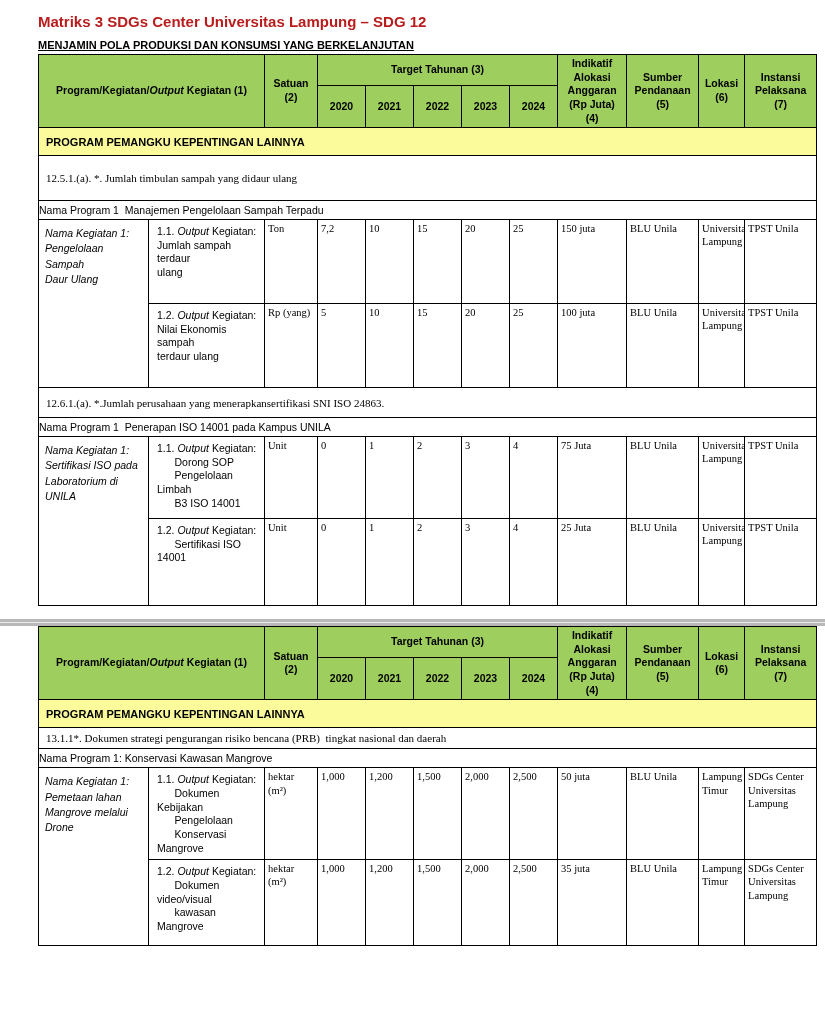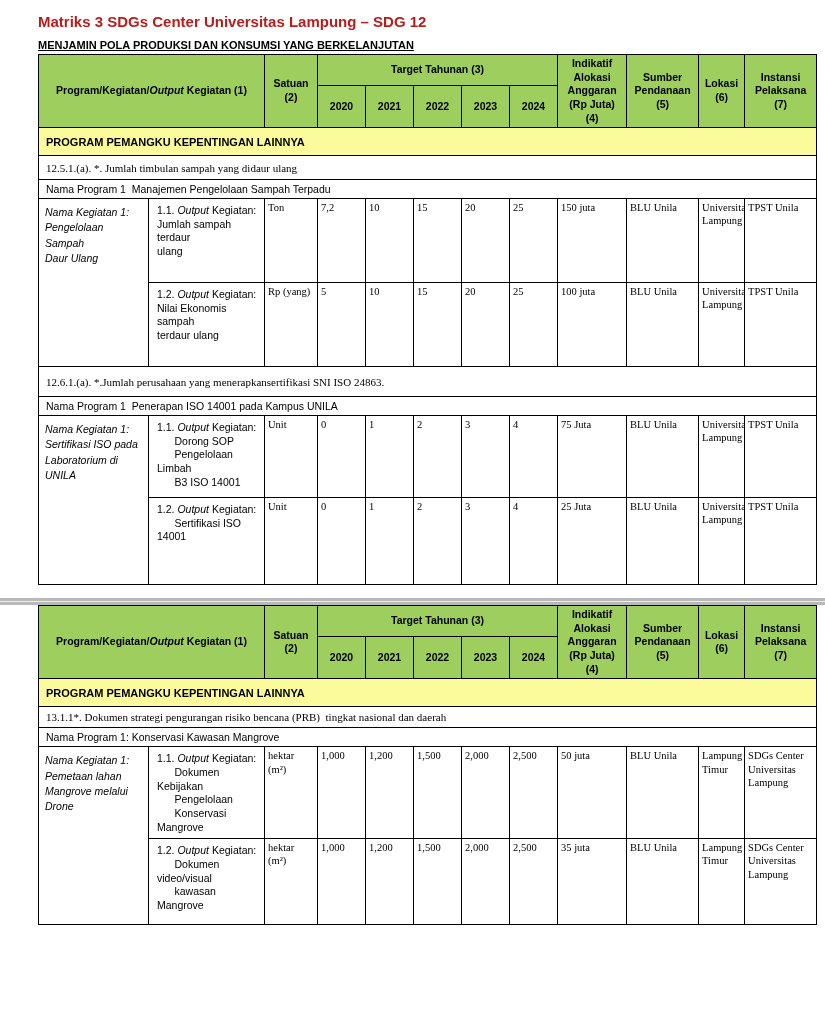--- a/index.html
+++ b/index.html
@@ -30,24 +30,24 @@
   th.gh{
     background:#9DCE5E;font-weight:bold;text-align:center;vertical-align:middle;
     white-space:pre-line;padding:2px 2px;line-height:1.3;font-size:10.5px;
   }
   td.banner{
     background:#FBFB9B;font-weight:bold;vertical-align:middle;
     padding:2px 7px;height:28px;font-size:11px;
   }
   td.indicator{
     font-family:"Liberation Serif",serif;vertical-align:middle;
-    padding:4px 7px;height:24px;white-space:pre-wrap;font-size:11px;
+    padding:4px 7px;height:45px;white-space:pre-wrap;font-size:11px;
   }
   td.program{
-    vertical-align:middle;padding:3px 7px;height:19px;white-space:pre-wrap;
+    vertical-align:middle;padding:3px 0;height:19px;white-space:pre-wrap;
     font-size:10.5px;
   }
   td.keg{
     vertical-align:top;padding:6px 4px 4px 6px;white-space:pre-wrap;line-height:1.45;font-style:italic;
   }
   td.out{
     vertical-align:top;padding:5px 3px 4px 8px;white-space:pre-wrap;line-height:1.3;
   }
   td.val{
     font-family:"Liberation Serif",serif;vertical-align:top;

